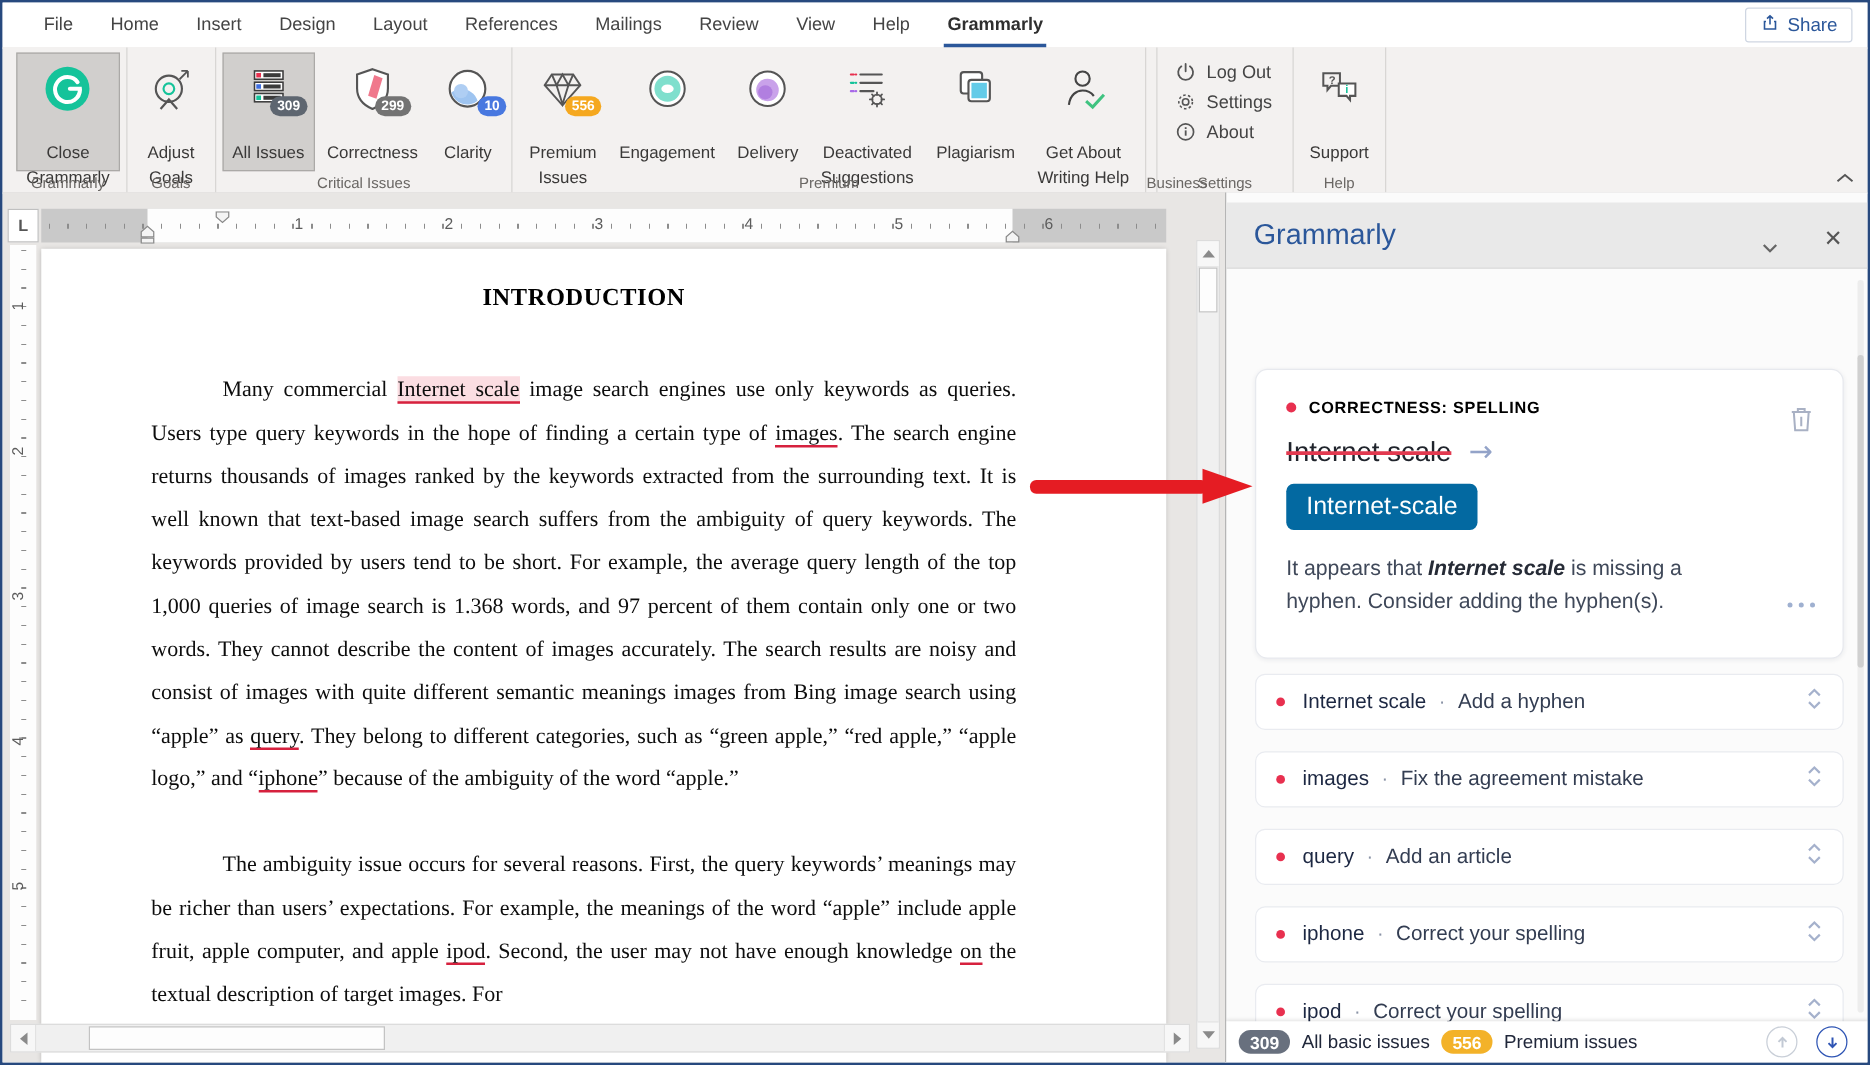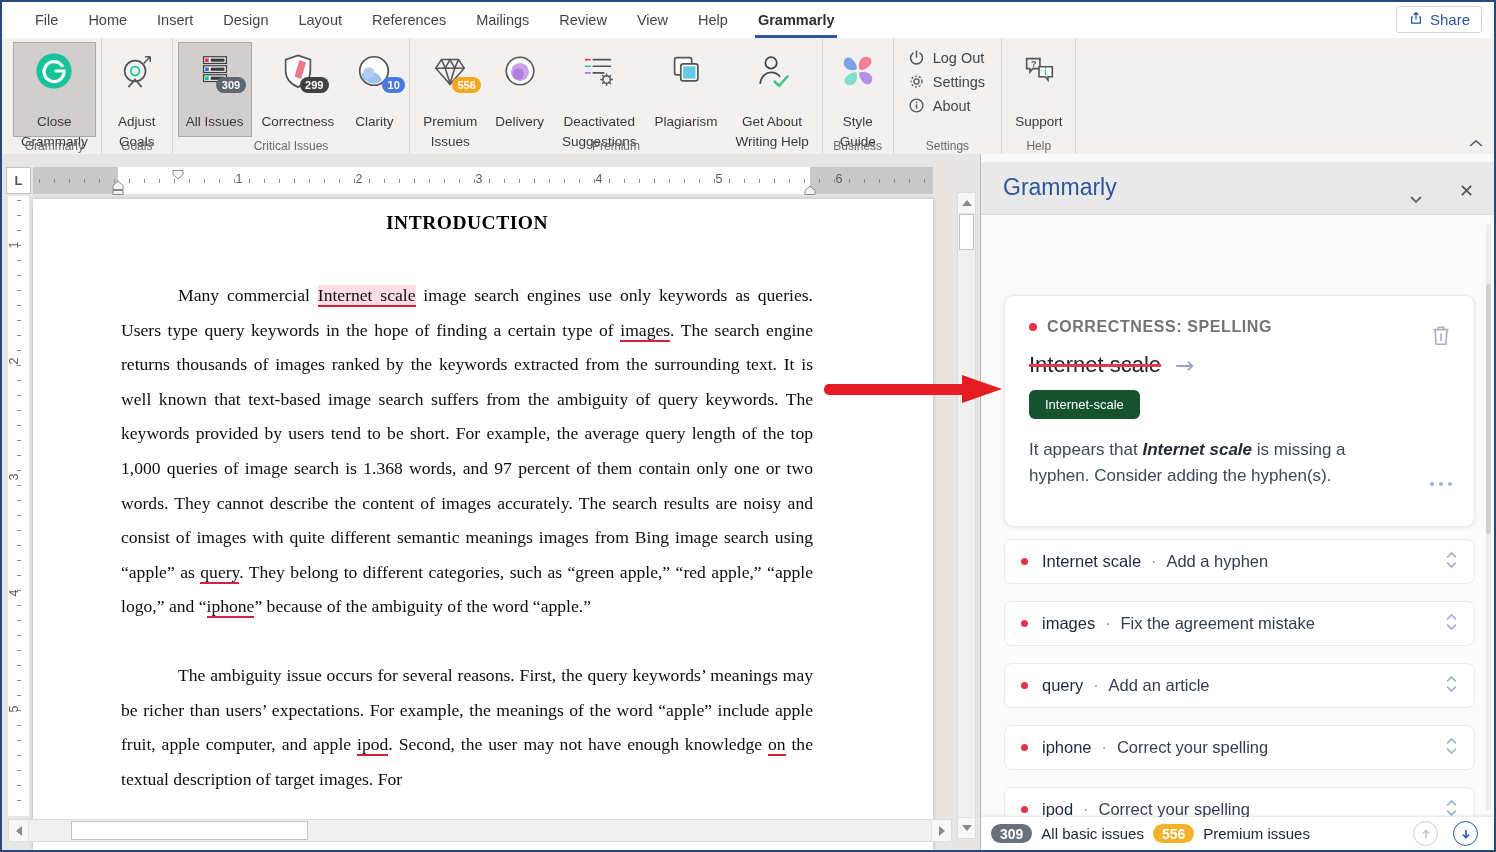--- a/index.html
+++ b/index.html
@@ -45,21 +45,21 @@
   .hnum{position:absolute;top:5px;width:16px;text-align:center;font-size:12.5px;color:#5c5c5c;}
   .rmarker{position:absolute;}
   .vruler{position:absolute;left:6px;top:42px;width:21px;bottom:34px;background:#fdfdfd;}
   .vticks{position:absolute;top:4px;bottom:4px;left:9px;width:4px;
           background-image:repeating-linear-gradient(to bottom,#8c8c8c 0 1px,transparent 1px 15px);}
   .vnum{position:absolute;left:3px;font-size:12.5px;color:#5c5c5c;transform:rotate(-90deg);}
 
   .page{position:absolute;left:31px;top:45px;width:900px;bottom:0;background:#fff;box-shadow:0 0 4px rgba(0,0,0,.22);
         box-sizing:border-box;padding:13px 120px 0 88px;overflow:hidden;}
   .doc-title{font-family:"Liberation Serif",serif;font-size:19.5px;font-weight:700;text-align:center;
-             letter-spacing:.5px;margin:0 0 44px;color:#000;}
+             letter-spacing:.5px;margin:16px 0 44px;color:#000;}
   .dpara{font-family:"Liberation Serif",serif;font-size:17.6px;line-height:34.6px;text-align:justify;
          text-indent:57px;margin:0 0 34px;color:#0d0d0d;}
   .seg-hl{background:#fbdde2;border-bottom:2px solid #d6213e;}
   .seg-ul{border-bottom:2px solid #d6213e;}
 
   .vscroll{position:absolute;left:955px;top:38px;width:19px;height:647px;background:#f0f0f0;border:1px solid #dcdcdc;box-sizing:border-box;}
   .sbtn{position:absolute;left:0;right:0;height:20px;background:#f7f7f7;display:flex;align-items:center;justify-content:center;}
   .vthumb{position:absolute;top:21px;left:1px;right:1px;height:34px;background:#fdfdfd;border:1px solid #c3c3c3;}
   .hscroll{position:absolute;left:6px;top:665px;width:944px;height:23px;background:#f0f0f0;border:1px solid #dcdcdc;box-sizing:border-box;}
   .hbtn{position:absolute;top:0;bottom:0;width:19px;background:#f7f7f7;display:flex;align-items:center;justify-content:center;}
@@ -78,25 +78,25 @@
   .panel-title{position:absolute;left:22px;top:12px;font-size:23px;color:#2b579a;}
   .panel-chevron{position:absolute;right:72px;top:28px;}
   .panel-close{position:absolute;right:20px;top:18px;font-size:18px;color:#555;}
   .pscroll{position:absolute;right:3px;top:70px;bottom:40px;width:5px;background:#ededed;border-radius:3px;}
   .pthumb{position:absolute;top:60px;height:250px;width:5px;background:#d0d0d0;border-radius:3px;}
 
   .card{position:absolute;left:23px;top:141px;width:471px;height:232px;background:#fff;border:1px solid #e7e9ee;
         border-radius:10px;box-shadow:0 1px 4px rgba(30,40,70,.08);box-sizing:border-box;padding:22px 24px;}
   .card-cat{display:flex;align-items:center;gap:10px;}
   .cat-dot{width:8px;height:8px;border-radius:50%;background:#e8304f;}
-  .cat-text{font-size:16px;font-weight:700;color:#737373;letter-spacing:.6px;}
+  .cat-text{font-size:13px;font-weight:700;color:#000000;letter-spacing:.6px;}
   .card-original{margin-top:16px;font-size:22px;color:#20242c;display:flex;align-items:center;}
   .orig{text-decoration:line-through;text-decoration-color:#e23a50;text-decoration-thickness:2.5px;}
   .orig-arrow{font-size:23px;color:#93a3c8;margin-left:14px;font-family:"DejaVu Sans",sans-serif;}
-  .card-suggestion{display:inline-block;margin-top:12px;background:#14532d;color:#fff;font-size:13px;
+  .card-suggestion{display:inline-block;margin-top:12px;background:#0369a1;color:#fff;font-size:20px;
                    padding:7px 16px;border-radius:6px;}
   .card-desc{margin-top:18px;font-size:17px;line-height:1.52;color:#3f4859;width:350px;}
   .card-desc b{font-style:italic;color:#262b36;}
   .trash{position:absolute;top:26px;right:20px;}
   .dots{position:absolute;right:22px;bottom:40px;display:flex;gap:5px;}
   .dots i{width:4px;height:4px;border-radius:50%;background:#9fb0d0;}
 
   .irow{position:absolute;left:23px;width:471px;height:45px;background:#fff;border:1px solid #e9ebf0;border-radius:8px;
         box-sizing:border-box;display:flex;align-items:center;padding:0 16px;}
   .idot{width:7px;height:7px;border-radius:50%;background:#e8304f;flex:none;}
@@ -206,21 +206,21 @@
               <div class="rlabel">
                 <div>All Issues</div>
               </div>
             </div>
             <div class="rbtn">
               <span class="ricon">
                 <svg viewBox="0 0 40 40">
                   <path d="M20 3.5l13 4.5v11.5c0 9-6 14.5-13 17.5-7-3-13-8.5-13-17.5V8z" fill="#fff" stroke="#555" stroke-width="1.8"></path>
                   <path d="M21.5 8.5l7 2.6-5.2 17.4-7-2.6z" fill="#f0788c"></path>
                 </svg>
-                <span class="rbadge" style="background: #404040;">299</span>
+                <span class="rbadge" style="background: #737373;">299</span>
               </span>
               <div class="rlabel">
                 <div>Correctness</div>
               </div>
             </div>
             <div class="rbtn">
               <span class="ricon">
                 <svg viewBox="0 0 40 40">
                   <circle cx="20" cy="20" r="15" fill="#fff" stroke="#555" stroke-width="1.8"></circle>
                   <path d="M6.5 23a13.5 13.5 0 0 0 22 7c-3-9-14-13-22-7z" fill="#9ec4f0"></path>
@@ -241,20 +241,32 @@
               <span class="ricon">
                 <svg viewBox="0 0 40 40" fill="none" stroke="#555" stroke-width="1.6">
                   <path d="M11 8h18l6 9-15 17L5 17z"></path>
                   <path d="M5 17h30M15 17l5 16 5-16M11 8l4 9 5-9 5 9 4-9"></path>
                 </svg>
                 <span class="rbadge" style="background: rgb(245, 168, 31);">556</span>
               </span>
               <div class="rlabel">
                 <div>Premium</div>
                 <div>Issues</div>
+              </div>
+            </div>
+            <div class="rbtn">
+              <span class="ricon">
+                <svg viewBox="0 0 40 40">
+                  <circle cx="20" cy="20" r="14.5" fill="#fff" stroke="#555" stroke-width="1.7"></circle>
+                  <circle cx="20" cy="20" r="11" fill="#7fdfcd"></circle>
+                  <ellipse cx="20" cy="20" rx="5.2" ry="3.6" fill="#fff"></ellipse>
+                </svg>
+              </span>
+              <div class="rlabel">
+                <div>Engagement</div>
               </div>
             </div>
             <div class="rbtn">
               <span class="ricon">
                 <svg viewBox="0 0 40 40">
                   <circle cx="20" cy="20" r="14.5" fill="#fff" stroke="#555" stroke-width="1.7"></circle>
                   <circle cx="20" cy="21" r="9.5" fill="#c9a2ea"></circle>
                   <circle cx="18.2" cy="23" r="6" fill="#b17fe0"></circle>
                 </svg>
               </span>
@@ -304,36 +316,20 @@
               </span>
               <div class="rlabel">
                 <div>Get About</div>
                 <div>Writing Help</div>
               </div>
             </div>
           </div>
           <div class="rgroup-label">Premium</div>
         </div>
         <div class="rgroup">
-          <div class="rbtns">
-            <div class="rbtn">
-              <span class="ricon">
-                <svg viewBox="0 0 40 40">
-                  <path d="M18.5 18.5c-8.5 2-13.5-2-13.5-7s4.5-7 7.5-5 7.5 7.5 6 12z" fill="#7f9fe8"></path>
-                  <path d="M21.5 18.5c-2-8.5 2-13.5 7-13.5s7 4.5 5 7.5-7.5 7.5-12 6z" fill="#ef8095"></path>
-                  <path d="M18.5 21.5c2 8.5-2 13.5-7 13.5s-7-4.5-5-7.5 7.5-7.5 12-6z" fill="#7fdfc8"></path>
-                  <path d="M21.5 21.5c8.5-2 13.5 2 13.5 7s-4.5 7-7.5 5-7.5-7.5-6-12z" fill="#b88fe8"></path>
-                </svg>
-              </span>
-              <div class="rlabel">
-                <div>Style</div>
-                <div>Guide</div>
-              </div>
-            </div>
-          </div>
           <div class="rgroup-label">Business</div>
         </div>
         <div class="rgroup">
           <div class="rstack">
             <div class="rstack-item">
               <span class="sicon">
                 <svg viewBox="0 0 20 20" fill="none" stroke="#555" stroke-width="1.7" stroke-linecap="round">
                   <path d="M10 2.5v7"></path>
                   <path d="M6 4.8a7 7 0 1 0 8 0"></path>
                 </svg>

